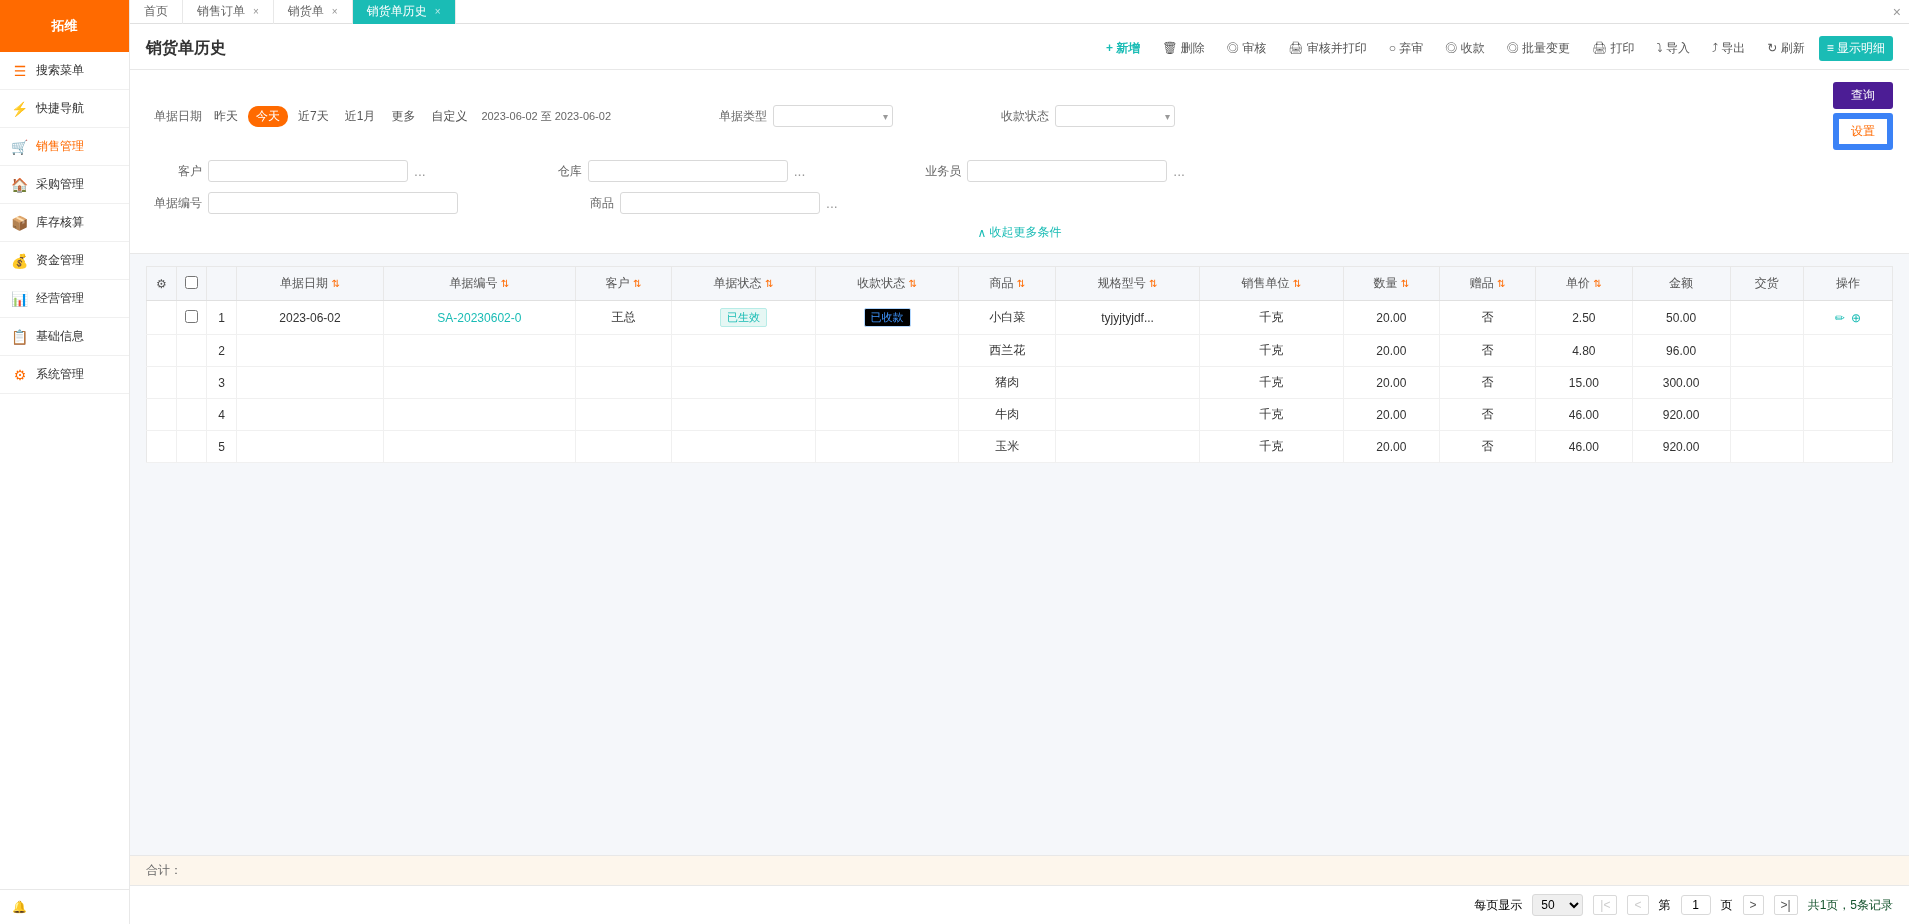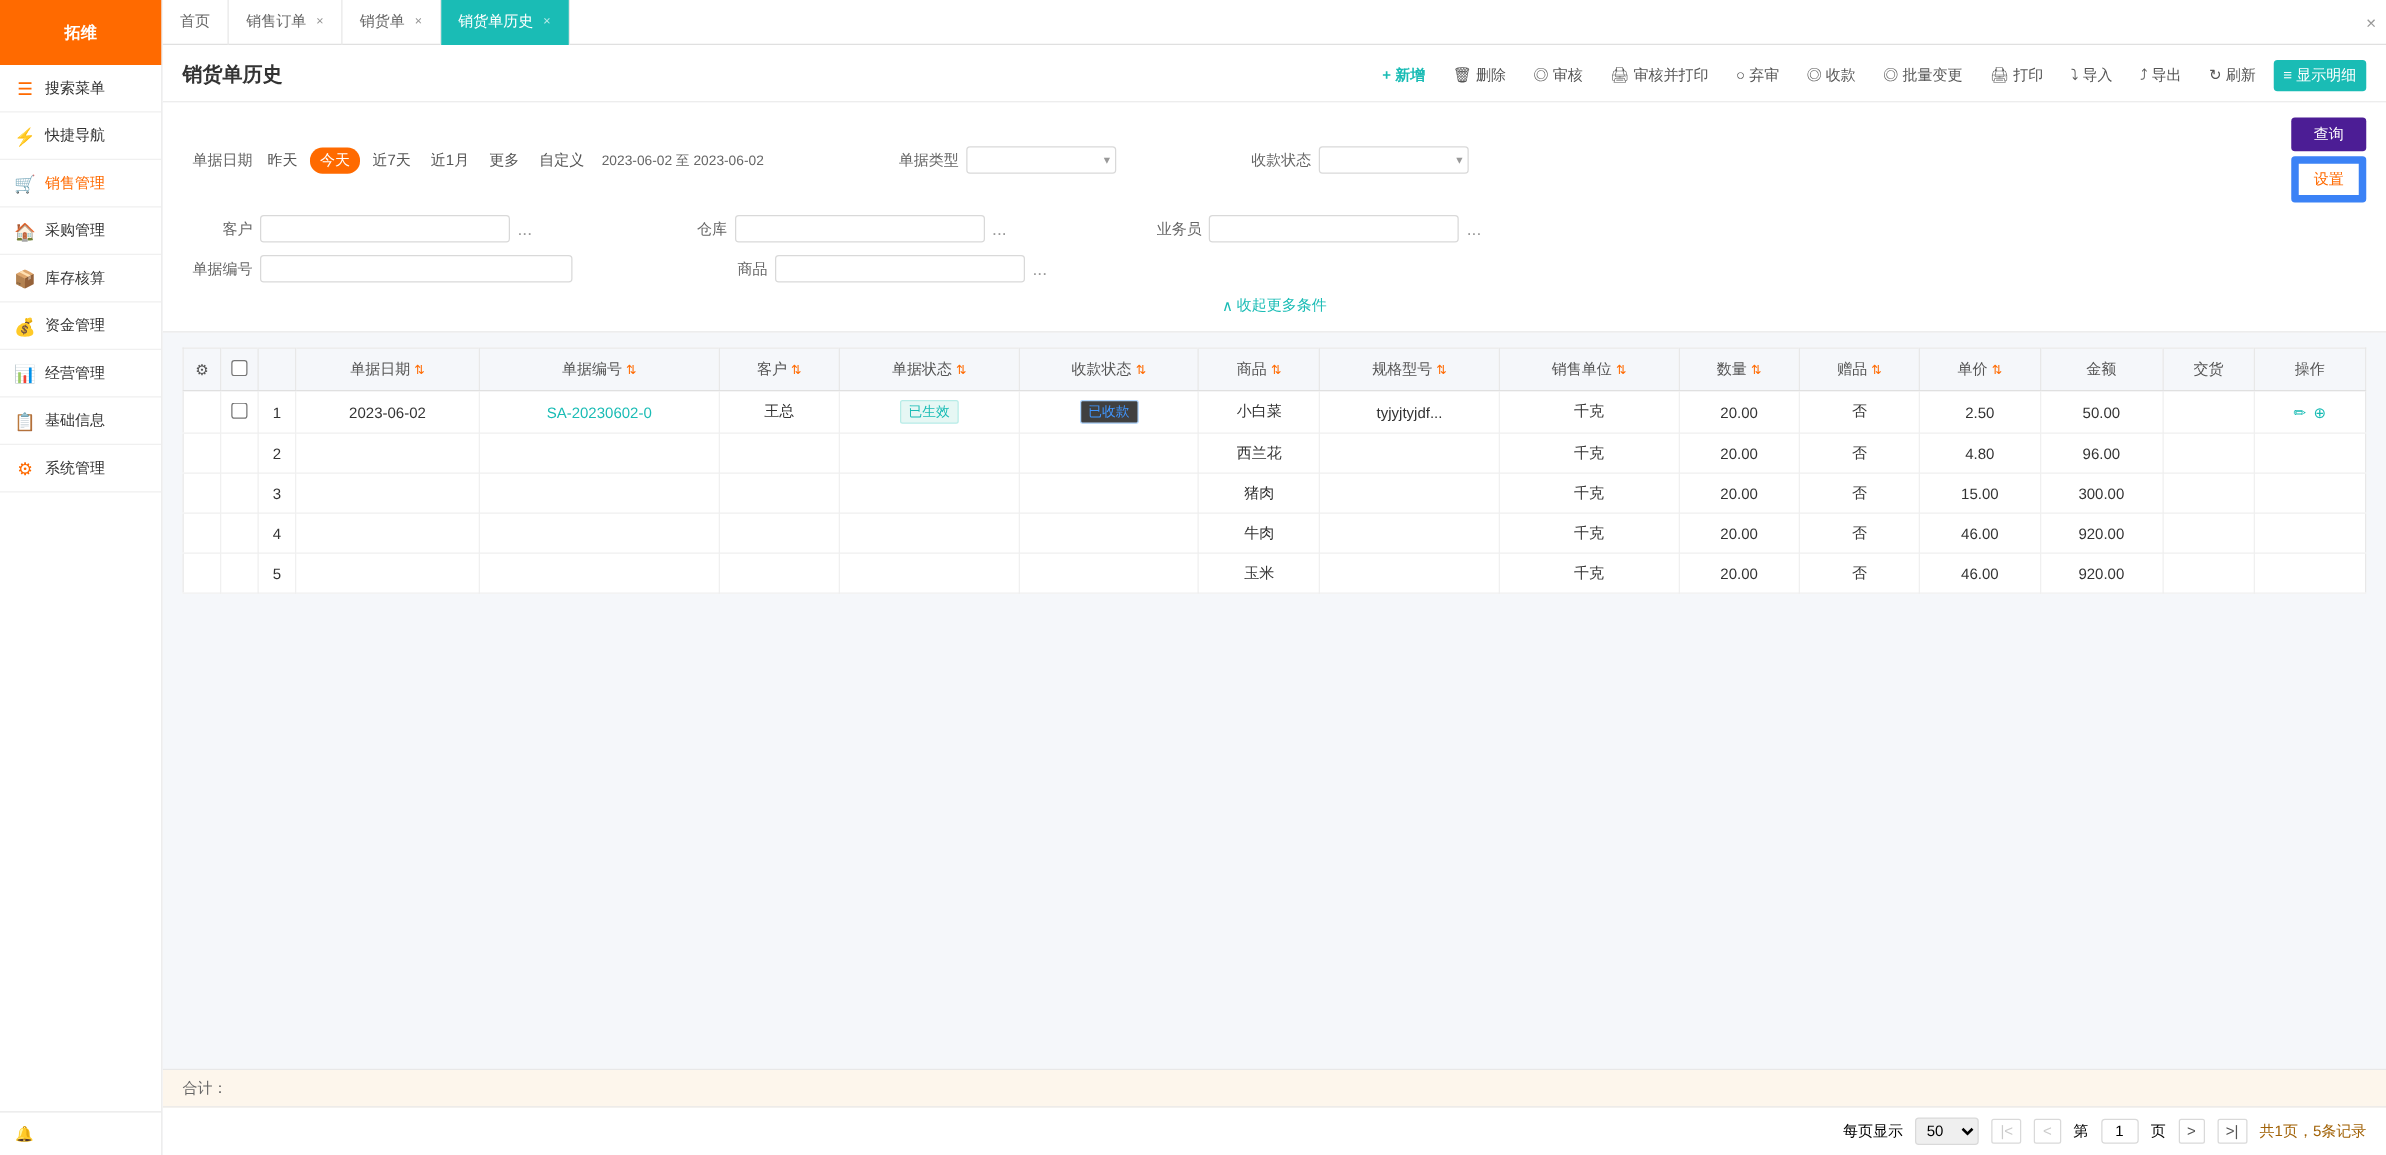--- a/index.html
+++ b/index.html
@@ -11,21 +11,21 @@
     .sidebar-item { display: flex; align-items: center; gap: 8px; padding: 10px 12px; cursor: pointer; color: #333; border-bottom: 1px solid #f0f0f0; }
     .sidebar-item.active { color: #ff6a00; }
     .sidebar-icon { width: 16px; height: 16px; display: inline-flex; align-items: center; justify-content: center; color: #ff6a00; font-size: 14px; }
     .sidebar-bottom { margin-top: auto; border-top: 1px solid #e8e8e8; }
     .sidebar-bottom-item { display: flex; align-items: center; gap: 8px; padding: 10px 12px; cursor: pointer; color: #333; }
 
     
     .main { flex: 1; display: flex; flex-direction: column; overflow: hidden; }
 
     
-    .tabs-bar { height: 36px; background: #fff; border-bottom: 1px solid #e0e0e0; display: flex; align-items: center; padding: 0; }
+    .tabs-bar { height: 24px; background: #fff; border-bottom: 1px solid #e0e0e0; display: flex; align-items: center; padding: 0; }
     .tab { display: flex; align-items: center; gap: 4px; padding: 0 14px; height: 36px; cursor: pointer; color: #666; border-right: 1px solid #e8e8e8; font-size: 12px; white-space: nowrap; }
     .tab.active { background: #1abcb5; color: white; }
     .tab .close-icon { font-size: 10px; margin-left: 4px; opacity: 0.7; }
     .tabs-bar-end { margin-left: auto; padding-right: 8px; display: flex; align-items: center; gap: 4px; }
 
     
     .page-content { flex: 1; overflow-y: auto; background: #f5f7fa; padding: 0; display: flex; flex-direction: column; }
 
     
     .page-header { padding: 12px 16px 8px 16px; display: flex; align-items: center; justify-content: space-between; background: #fff; border-bottom: 1px solid #e8e8e8; }
@@ -55,36 +55,36 @@
     .table-container { flex: 1; overflow: auto; padding: 12px 16px; }
     table { width: 100%; border-collapse: collapse; background: #fff; border: 1px solid #e8e8e8; }
     th { background: #f5f7fa; padding: 8px 6px; text-align: center; border-bottom: 1px solid #e0e0e0; border-right: 1px solid #e8e8e8; color: #555; font-weight: normal; white-space: nowrap; }
     th:last-child { border-right: none; }
     td { padding: 7px 6px; text-align: center; border-bottom: 1px solid #f0f0f0; border-right: 1px solid #f0f0f0; color: #333; }
     td:last-child { border-right: none; }
     .th-sortable { cursor: pointer; }
     .sort-icon { color: #ff6a00; font-size: 10px; }
     .badge { display: inline-block; padding: 1px 6px; border-radius: 2px; font-size: 11px; }
     .badge-green { background: #e6f7f4; color: #1abcb5; border: 1px solid #b7ece7; }
-    .badge-blue { background: #404040; color: #4096ff; border: 1px solid #b3d8ff; }
+    .badge-blue { background: #000000; color: #4096ff; border: 1px solid #b3d8ff; }
     .action-link { color: #1abcb5; cursor: pointer; margin: 0 3px; }
     .gear-col { width: 30px; }
     .checkbox-col { width: 30px; }
 
     
     .table-footer { background: #fff; border-top: 1px solid #e8e8e8; }
     .summary-row { display: flex; align-items: center; padding: 6px 16px; background: #fdf6ec; border-bottom: 1px solid #e8e8e8; }
     .summary-label { color: #666; margin-right: 20px; }
     .summary-values { display: flex; gap: 40px; }
     .pagination-row { display: flex; align-items: center; justify-content: flex-end; padding: 8px 16px; gap: 10px; }
     .page-size-select { border: 1px solid #d9d9d9; border-radius: 3px; padding: 2px 4px; }
     .page-btn { border: 1px solid #d9d9d9; background: #fff; padding: 2px 6px; cursor: pointer; border-radius: 2px; color: #555; }
     .page-btn.disabled { color: #ccc; cursor: default; }
     .page-input { border: 1px solid #d9d9d9; border-radius: 3px; padding: 2px 4px; width: 30px; text-align: center; }
-    .page-info { color: #a16207; }
+    .page-info { color: #14532d; }
     .query-btn { background: #4c1d95; color: white; border: none; border-radius: 3px; padding: 5px 16px; cursor: pointer; font-size: 12px; }
     .setting-btn { border: 6px solid #3b82f6; color: #ff6a00; background: none; border-radius: 3px; padding: 4px 12px; cursor: pointer; font-size: 12px; text-align: center; }
 
     
     ::-webkit-scrollbar { width: 6px; height: 6px; }
     ::-webkit-scrollbar-track { background: #f1f1f1; }
     ::-webkit-scrollbar-thumb { background: #ccc; border-radius: 3px; }
   </style>
 </head>
 <body>

